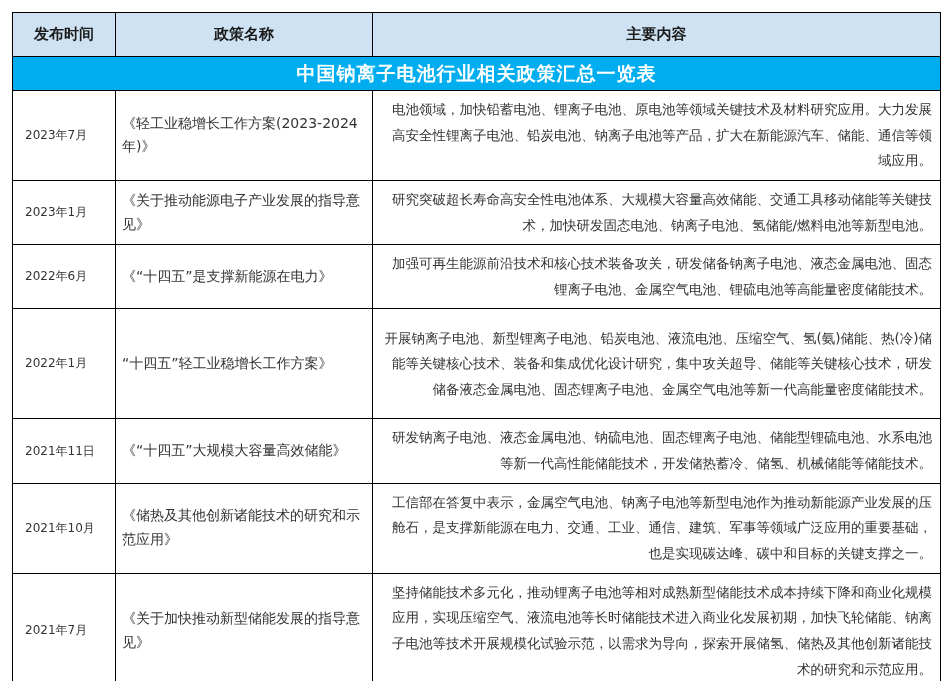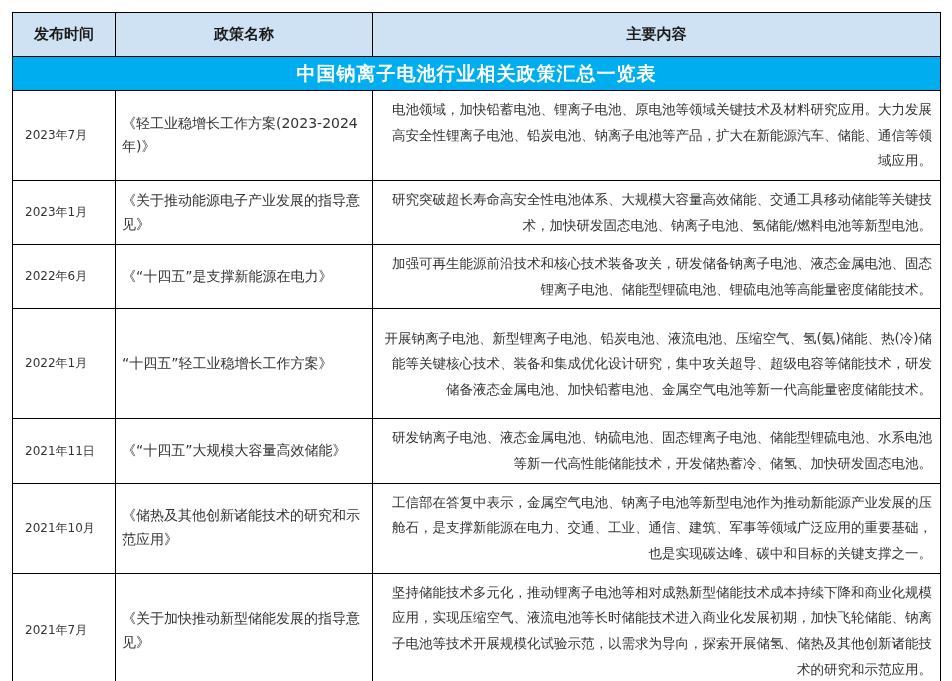--- a/index.html
+++ b/index.html
@@ -88,31 +88,31 @@
         <td class="content-cell">电池领域，加快铅蓄电池、锂离子电池、原电池等领域关键技术及材料研究应用。大力发展高安全性锂离子电池、铅炭电池、钠离子电池等产品，扩大在新能源汽车、储能、通信等领域应用。</td>
       </tr>
       <tr style="height:62px">
         <td class="date-cell">2023年1月</td>
         <td class="name-cell">《关于推动能源电子产业发展的指导意见》</td>
         <td class="content-cell">研究突破超长寿命高安全性电池体系、大规模大容量高效储能、交通工具移动储能等关键技术，加快研发固态电池、钠离子电池、氢储能/燃料电池等新型电池。</td>
       </tr>
       <tr style="height:58px">
         <td class="date-cell">2022年6月</td>
         <td class="name-cell">《“十四五”是支撑新能源在电力》</td>
-        <td class="content-cell">加强可再生能源前沿技术和核心技术装备攻关，研发储备钠离子电池、液态金属电池、固态锂离子电池、储能型锂硫电池、锂硫电池等高能量密度储能技术。</td>
+        <td class="content-cell">加强可再生能源前沿技术和核心技术装备攻关，研发储备钠离子电池、液态金属电池、固态锂离子电池、金属空气电池、锂硫电池等高能量密度储能技术。</td>
       </tr>
       <tr style="height:110px">
         <td class="date-cell">2022年1月</td>
         <td class="name-cell">“十四五”轻工业稳增长工作方案》</td>
-        <td class="content-cell">开展钠离子电池、新型锂离子电池、铅炭电池、液流电池、压缩空气、氢(氨)储能、热(冷)储能等关键核心技术、装备和集成优化设计研究，集中攻关超导、超级电容等储能技术，研发储备液态金属电池、加快铅蓄电池、金属空气电池等新一代高能量密度储能技术。</td>
+        <td class="content-cell">开展钠离子电池、新型锂离子电池、铅炭电池、液流电池、压缩空气、氢(氨)储能、热(冷)储能等关键核心技术、装备和集成优化设计研究，集中攻关超导、储能等关键核心技术，研发储备液态金属电池、固态锂离子电池、金属空气电池等新一代高能量密度储能技术。</td>
       </tr>
       <tr style="height:60px">
         <td class="date-cell">2021年11日</td>
         <td class="name-cell">《“十四五”大规模大容量高效储能》</td>
-        <td class="content-cell">研发钠离子电池、液态金属电池、钠硫电池、固态锂离子电池、储能型锂硫电池、水系电池等新一代高性能储能技术，开发储热蓄冷、储氢、加快研发固态电池。</td>
+        <td class="content-cell">研发钠离子电池、液态金属电池、钠硫电池、固态锂离子电池、储能型锂硫电池、水系电池等新一代高性能储能技术，开发储热蓄冷、储氢、机械储能等储能技术。</td>
       </tr>
       <tr style="height:80px">
         <td class="date-cell">2021年10月</td>
         <td class="name-cell">《储热及其他创新诸能技术的研究和示范应用》</td>
         <td class="content-cell">工信部在答复中表示，金属空气电池、钠离子电池等新型电池作为推动新能源产业发展的压舱石，是支撑新能源在电力、交通、工业、通信、建筑、军事等领域广泛应用的重要基础，也是实现碳达峰、碳中和目标的关键支撑之一。</td>
       </tr>
       <tr style="height:84px">
         <td class="date-cell">2021年7月</td>
         <td class="name-cell">《关于加快推动新型储能发展的指导意见》</td>
         <td class="content-cell">坚持储能技术多元化，推动锂离子电池等相对成熟新型储能技术成本持续下降和商业化规模应用，实现压缩空气、液流电池等长时储能技术进入商业化发展初期，加快飞轮储能、钠离子电池等技术开展规模化试验示范，以需求为导向，探索开展储氢、储热及其他创新诸能技术的研究和示范应用。</td>

